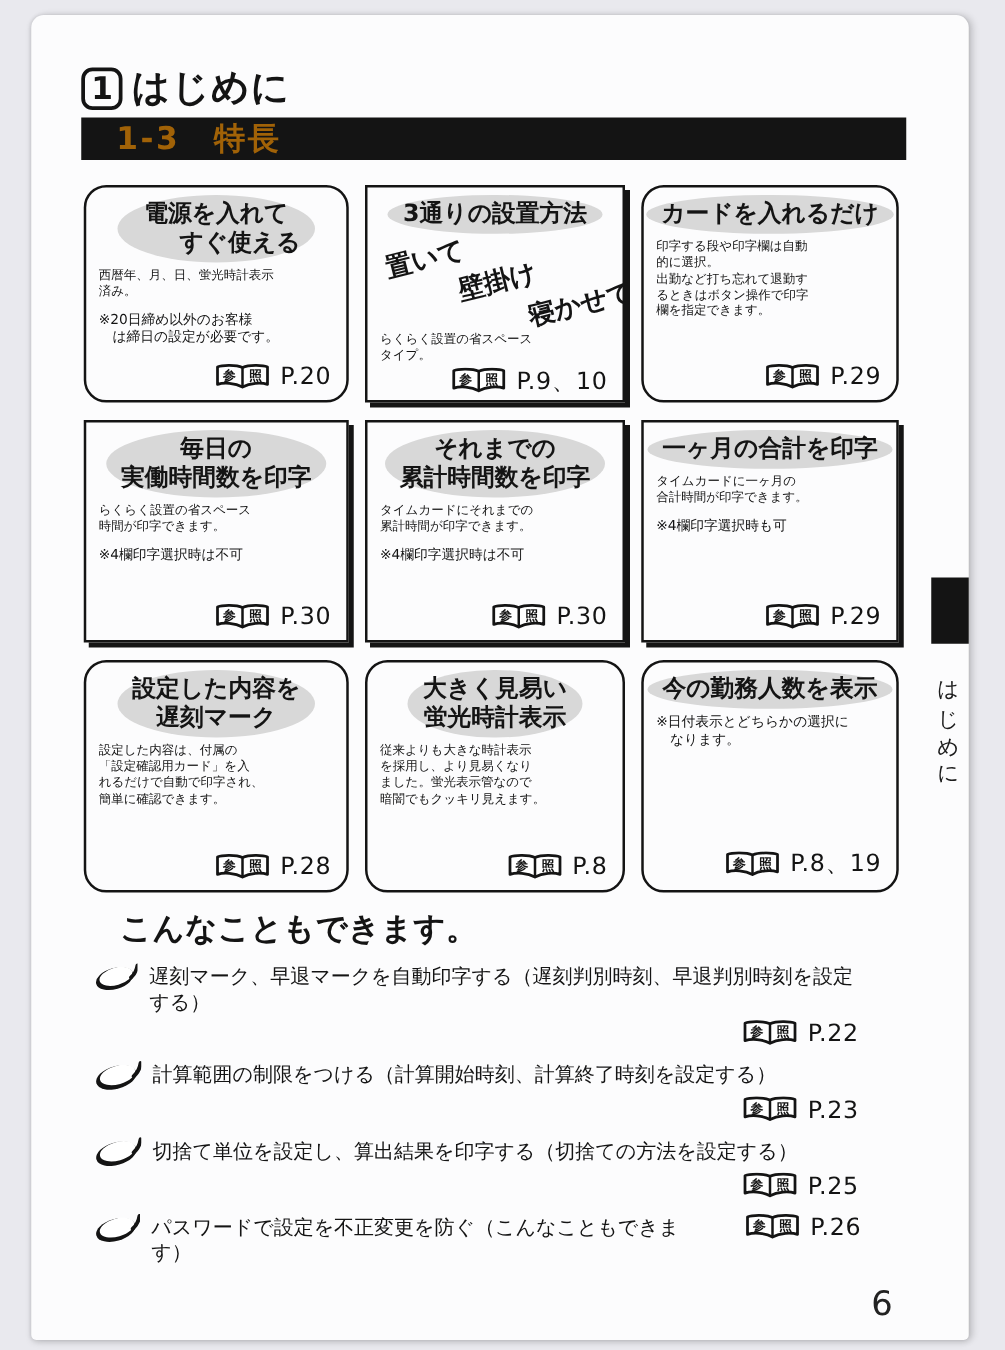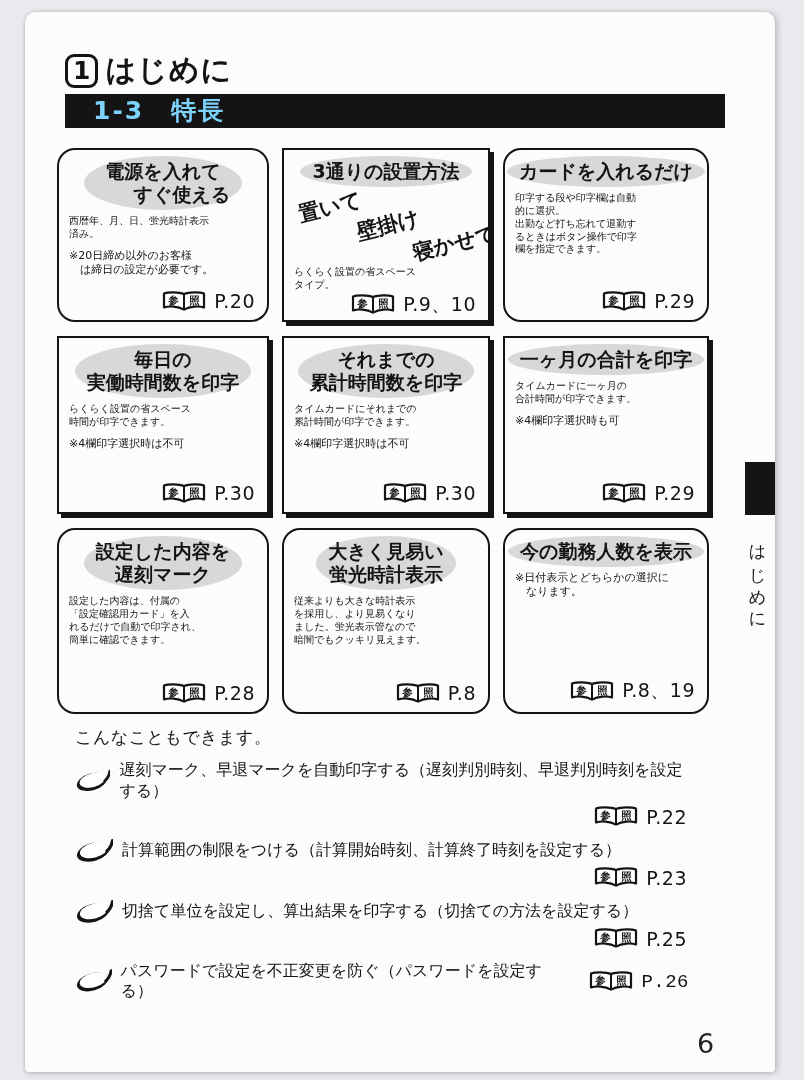--- a/index.html
+++ b/index.html
@@ -26,27 +26,27 @@
   .chapter{position:absolute;left:40px;top:38px;display:flex;align-items:center;gap:7px;}
   .chapter-badge{
     display:inline-flex;align-items:center;justify-content:center;
     min-width:30px;height:34px;padding:0 5px;
     border:3.5px solid var(--ink);border-radius:9px;
     font-size:25px;font-weight:bold;line-height:1;
   }
   .chapter-title{font-size:30px;font-weight:bold;letter-spacing:1px;}
   .section-bar{
     position:absolute;left:40px;top:82px;width:660px;height:34px;
-    background:var(--ink);color:#7dd3fc;
+    background:var(--ink);color:#a16207;
     font-size:25px;font-weight:bold;line-height:34px;
     padding-left:28px;letter-spacing:2px;
   }
   
   .grid{
-    position:absolute;left:32px;top:136px;width:652px;
+    position:absolute;left:42px;top:136px;width:652px;
     display:grid;
     grid-template-columns:212px 208px 206px;
     grid-template-rows:174px 178px 186px;
     column-gap:13px;row-gap:14px;
   }
   .card{
     position:relative;display:flex;flex-direction:column;
     border:2.5px solid var(--ink);
     padding:8px 10px 7px 10px;background:var(--paper);
   }
@@ -69,23 +69,23 @@
   .card-body{margin-top:9px;font-size:10px;line-height:1.28;white-space:pre-line;}
   .card-note{margin-top:8px;font-size:11px;line-height:1.3;white-space:pre-line;}
   .card-ref{
     margin-top:auto;align-self:flex-end;
     display:flex;align-items:center;gap:7px;padding:0 2px 1px 0;
   }
   .ref-page{font-size:19px;letter-spacing:.5px;}
   .book-icon{display:block;}
   
   .extras{position:absolute;left:50px;top:714px;width:614px;}
-  .extras-heading{font-size:17px;font-weight:normal;letter-spacing:.5px;margin-bottom:10px;}
+  .extras-heading{font-size:25px;font-weight:bold;letter-spacing:.5px;margin-bottom:10px;margin-left:21px;}
   .extra-item{margin-bottom:7px;}
-  .extra-row{display:flex;align-items:center;gap:9px;font-family:Liberation Mono, monospace;}
+  .extra-row{display:flex;align-items:flex-start;gap:9px;}
   .extra-text{font-size:16px;line-height:1.3;padding-top:2px;}
   .inline-ref{display:flex;align-items:center;gap:7px;margin-left:22px;flex:none;padding-top:1px;}
   .extra-refline{
     display:flex;align-items:center;gap:7px;justify-content:flex-end;
     margin:3px 2px 10px 0;
   }
   
   .side-tab{position:absolute;left:720px;top:450px;width:30px;height:53px;background:var(--ink);}
   .side-label{
     position:absolute;left:722px;top:521px;
@@ -367,21 +367,21 @@
   </div>
         <div class="extra-item">
     <div class="extra-row">
       <svg width="38" height="26" viewBox="0 0 38 26" xmlns="http://www.w3.org/2000/svg">
     <g transform="rotate(-16 18 14)">
       <ellipse cx="18" cy="14" rx="16.5" ry="9" fill="#141414"></ellipse>
       <ellipse cx="19.6" cy="12.4" rx="14.6" ry="7.4" fill="#fff"></ellipse>
     </g>
     <path d="M32 13 Q36.5 9 37.5 2.5" stroke="#141414" stroke-width="3.2" fill="none" stroke-linecap="round"></path>
   </svg>
-      <span class="extra-text">パスワードで設定を不正変更を防ぐ（パスワードを設定する）</span>
+      <span class="extra-text">パスワードで設定を不正変更を防ぐ（こんなこともできます）</span>
       <span class="inline-ref">
         <svg class="book-icon" width="46" height="21" viewBox="0 0 46 21" xmlns="http://www.w3.org/2000/svg">
     <path d="M23 3 C18 .8 7 .8 3 2.6 L3 16.5 C8 14.8 17 15.2 23 18.6 C29 15.2 38 14.8 43 16.5 L43 2.6 C39 .8 28 .8 23 3 Z" fill="#fff" stroke="#141414" stroke-width="2.2" stroke-linejoin="round"></path>
     <line x1="23" y1="3" x2="23" y2="18.6" stroke="#141414" stroke-width="2"></line>
     <text x="12.5" y="13" text-anchor="middle" font-size="10.5" font-weight="700" fill="#141414">参</text>
     <text x="33.5" y="13" text-anchor="middle" font-size="10.5" font-weight="700" fill="#141414">照</text>
   </svg>
         <span class="ref-page">P.26</span>
       </span>
     </div>

